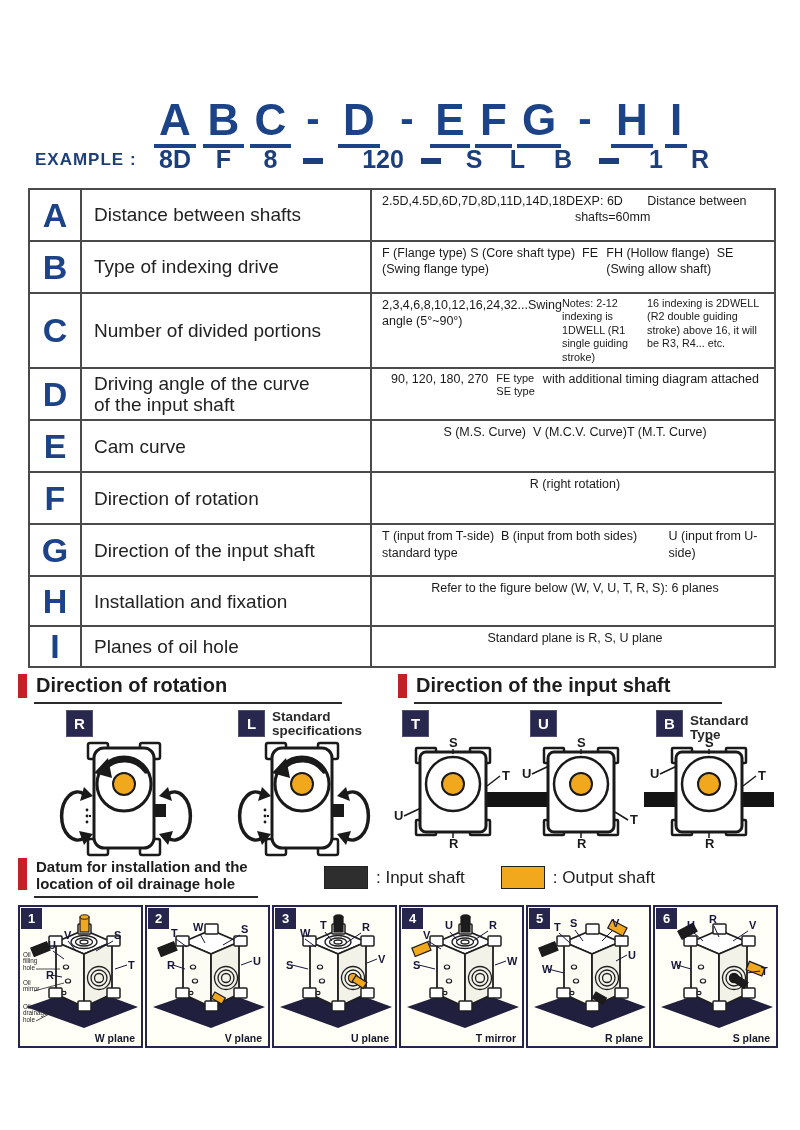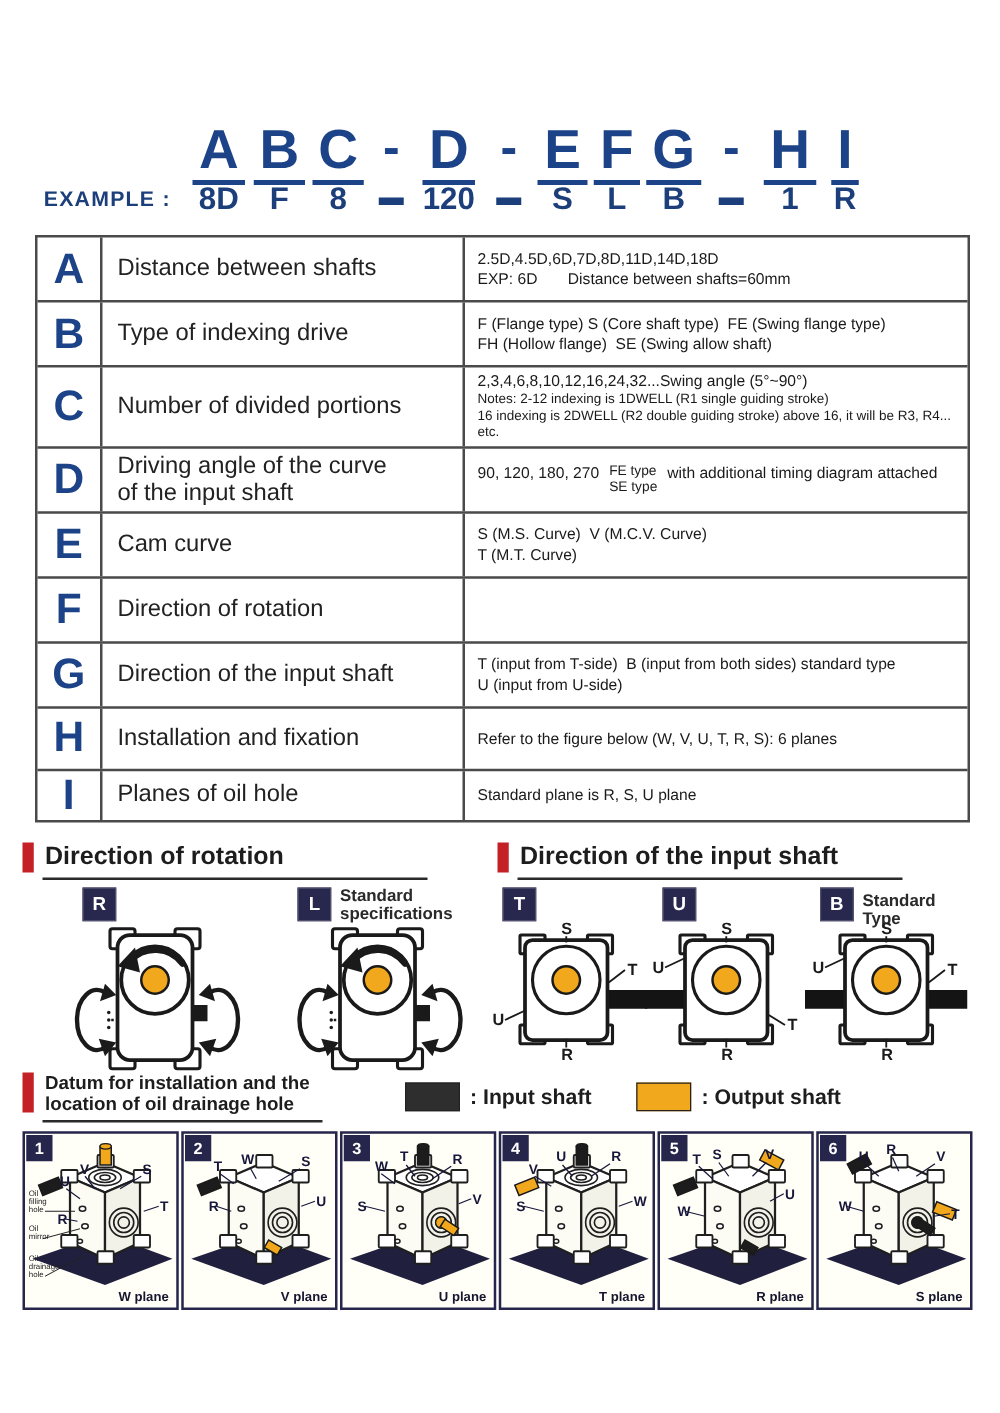--- a/index.html
+++ b/index.html
@@ -20,21 +20,21 @@
             color:#1c3f7c;letter-spacing:1px;}
 
   
   #specTable{left:28px;top:188px;width:744px;border:2px solid #4a4a4a;}
   .trow{display:grid;grid-template-columns:52px 290px 1fr;border-top:2px solid #4a4a4a;}
   .trow:first-child{border-top:none;}
   .cell-letter{border-right:2px solid #4a4a4a;display:flex;align-items:center;justify-content:center;
                font-size:34px;font-weight:bold;color:#1c4387;}
   .cell-name{display:flex;align-items:center;padding:2px 6px 2px 12px;font-size:19px;color:#222;
              white-space:pre-line;line-height:1.15;border-right:2px solid #4a4a4a;}
-  .cell-detail{display:flex;flex-direction:column;justify-content:center;padding:3px 6px 3px 10px;}
+  .cell-detail{display:flex;justify-content:center;padding:3px 6px 3px 10px;}
   .dline{font-size:12.5px;line-height:1.3;color:#1a1a1a;white-space:pre-wrap;}
   .dline.small{font-size:10.8px;line-height:1.25;}
   .dcomplex{display:flex;gap:8px;font-size:12.5px;color:#1a1a1a;}
   .dstack{display:flex;flex-direction:column;font-size:11px;line-height:1.15;}
 
   
   .sec-head{position:absolute;display:flex;align-items:flex-start;gap:7px;}
   .red-bar{width:9px;background:#c42127;}
   .sec-title{font-size:20px;font-weight:bold;color:#1d1d1d;border-bottom:2px solid #2a2a2a;
              padding:0 26px 5px 2px;}
@@ -43,21 +43,21 @@
 
   .tag{position:absolute;width:25px;height:25px;background:#28284e;border:1px solid #50506e;
        color:#fff;display:flex;align-items:center;justify-content:center;
        font-size:15px;font-weight:bold;}
   .tag-note{position:absolute;font-size:13.5px;font-weight:bold;color:#2a2a2a;line-height:1.05;}
 
   
   #legend{left:324px;top:866px;display:flex;gap:36px;align-items:center;}
   .leg-item{display:flex;align-items:center;gap:8px;}
   .leg-swatch{width:42px;height:21px;border:1px solid #222;}
-  .leg-label{font-size:17px;font-weight:bold;color:#1d1d1d;}
+  .leg-label{font-size:17px;font-weight:normal;color:#1d1d1d;}
 
   
   #panels{left:18px;top:905px;display:flex;gap:2px;}
   .panel{position:relative;width:121px;height:139px;border:2px solid #26264c;background:#fffef7;}
   .pnum{position:absolute;left:1px;top:1px;width:21px;height:21px;background:#26264c;color:#fff;
         font-size:13px;font-weight:bold;display:flex;align-items:center;justify-content:center;z-index:2;}
   .pcap{position:absolute;right:4px;bottom:2px;font-size:10.5px;font-weight:bold;color:#15152e;
         background:rgba(255,255,247,.85);padding:0 2px;z-index:2;}
   .panel svg{position:absolute;left:0;top:2px;}
 </style>
@@ -111,21 +111,21 @@
       </div>
       <div class="slot" style="width: 47px;">
         <div class="code-val">F</div>
       </div>
       <div class="slot" style="width: 47px;">
         <div class="code-val">8</div>
       </div>
       <div class="slot" style="width: 38px;">
         <div class="val-dash"></div>
       </div>
-      <div class="slot" style="width: 54px;">
+      <div class="slot" style="width: 54px; margin-left: 24px;">
         <div class="code-val">120</div>
       </div>
       <div class="slot" style="width: 42px;">
         <div class="val-dash"></div>
       </div>
       <div class="slot" style="width: 44px;">
         <div class="code-val">S</div>
       </div>
       <div class="slot" style="width: 43px;">
         <div class="code-val">L</div>
@@ -190,20 +190,21 @@
         <div class="cell-name">Cam curve</div>
         <div class="cell-detail">
           <div class="dline">S (M.S. Curve)  V (M.C.V. Curve)</div>
           <div class="dline">T (M.T. Curve)</div>
         </div>
       </div>
       <div class="trow" style="min-height: 50px;">
         <div class="cell-letter">F</div>
         <div class="cell-name">Direction of rotation</div>
         <div class="cell-detail">
+          <div class="dline">R (right rotation)</div>
         </div>
       </div>
       <div class="trow" style="min-height: 50px;">
         <div class="cell-letter">G</div>
         <div class="cell-name">Direction of the input shaft</div>
         <div class="cell-detail">
           <div class="dline">T (input from T-side)  B (input from both sides) standard type</div>
           <div class="dline">U (input from U-side)</div>
         </div>
       </div>
@@ -529,21 +530,21 @@
           <text x="22" y="30" font-size="11" font-weight="bold" fill="#16163a" font-family="&quot;Liberation Sans&quot;,sans-serif">V</text>
           <line x1="49" y1="23" x2="57" y2="32" stroke="#16163a" stroke-width="1"></line>
           <text x="44" y="20" font-size="11" font-weight="bold" fill="#16163a" font-family="&quot;Liberation Sans&quot;,sans-serif">U</text>
           <line x1="87" y1="22" x2="72" y2="32" stroke="#16163a" stroke-width="1"></line>
           <text x="88" y="20" font-size="11" font-weight="bold" fill="#16163a" font-family="&quot;Liberation Sans&quot;,sans-serif">R</text>
           <line x1="18" y1="56" x2="34" y2="60" stroke="#16163a" stroke-width="1"></line>
           <text x="12" y="60" font-size="11" font-weight="bold" fill="#16163a" font-family="&quot;Liberation Sans&quot;,sans-serif">S</text>
           <line x1="105" y1="52" x2="94" y2="56" stroke="#16163a" stroke-width="1"></line>
           <text x="106" y="56" font-size="11" font-weight="bold" fill="#16163a" font-family="&quot;Liberation Sans&quot;,sans-serif">W</text>
         </svg>
-        <div class="pcap">T plane</div>
+        <div class="pcap">T mirror</div>
       </div>
       <div class="panel">
         <div class="pnum">5</div>
         <svg width="121" height="132" viewBox="0 0 121 132">
           <polygon points="6,98 64,78 118,98 64,119" fill="#20203e"></polygon>
           <polygon points="36,33 64,21 92,33 64,45" fill="#fff" stroke="#1f1f1f" stroke-width="1.8"></polygon>
           <polygon points="36,33 36,85 64,98 64,45" fill="#fcfcf5" stroke="#1f1f1f" stroke-width="1.8"></polygon>
           <polygon points="92,33 92,85 64,98 64,45" fill="#f2f2e9" stroke="#1f1f1f" stroke-width="1.8"></polygon>
           <rect x="29" y="27" width="13" height="10" rx="1" fill="#fff" stroke="#1f1f1f" stroke-width="1.5"></rect>
           <rect x="58" y="15" width="13" height="10" rx="1" fill="#fff" stroke="#1f1f1f" stroke-width="1.5"></rect>

